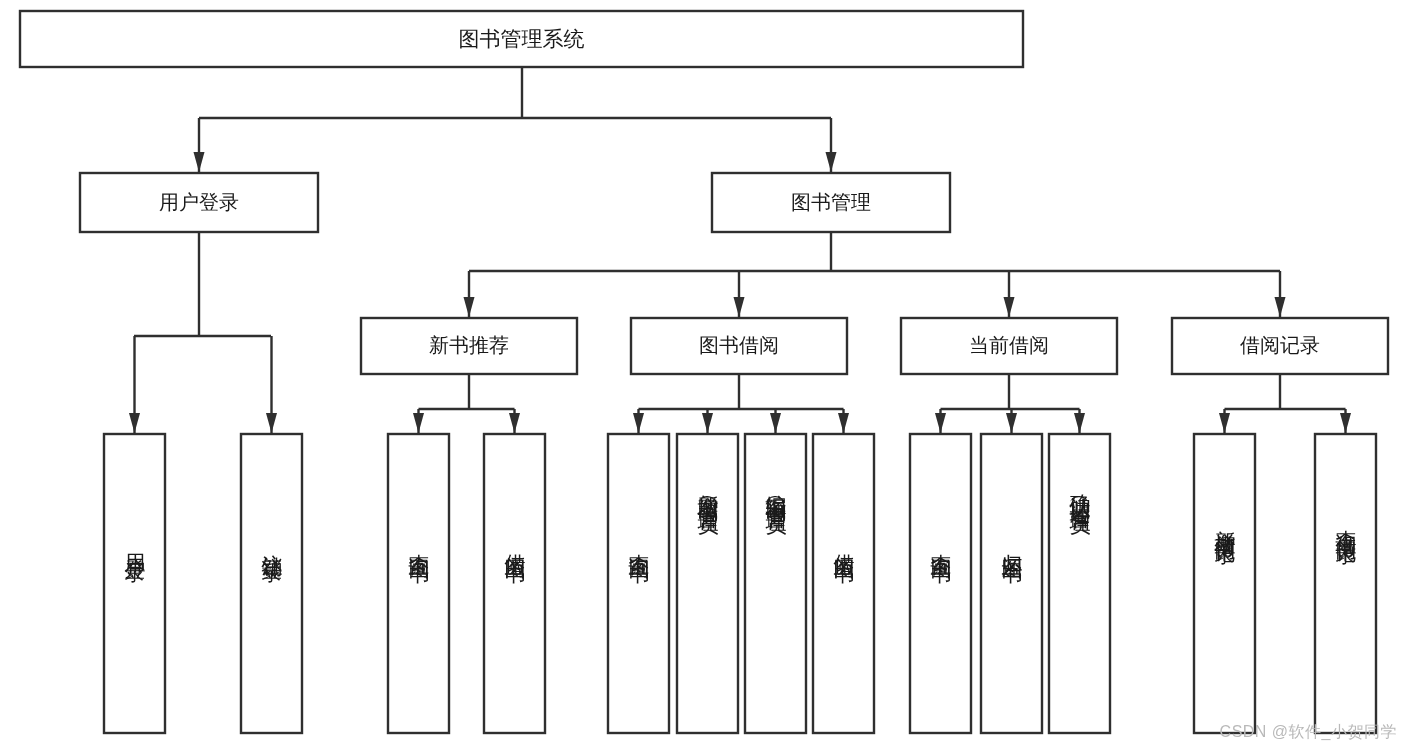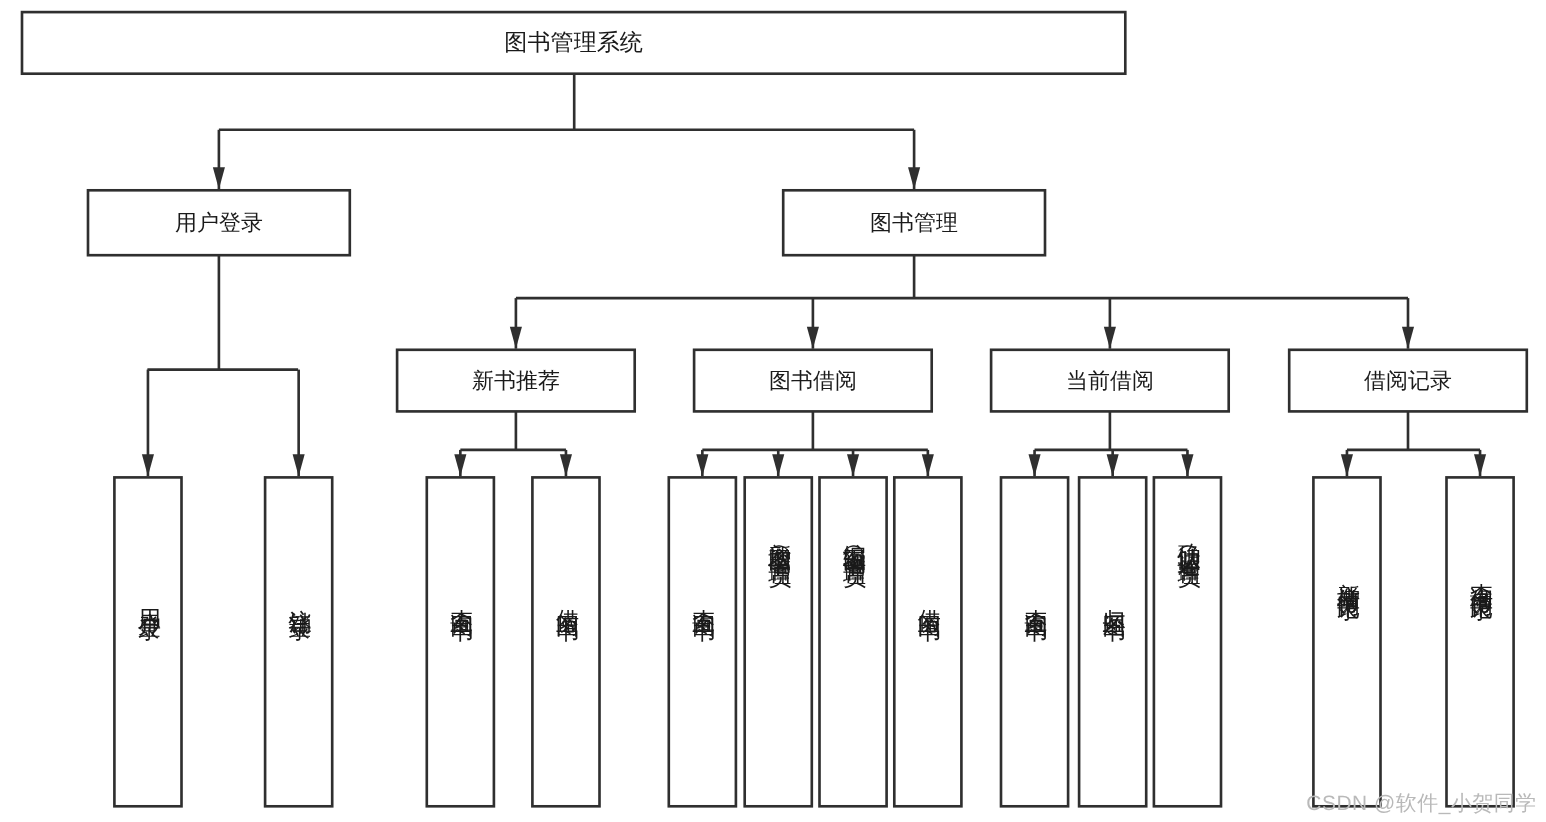--- a/index.html
+++ b/index.html
@@ -73,21 +73,21 @@
     line-height: 1.18;
     letter-spacing: 3px;
     color: #1a1a1a;
     white-space: nowrap;
   }
   .watermark {
     position: absolute;
     right: 8px;
     bottom: 4px;
     font-family: "Liberation Sans", "DejaVu Sans", sans-serif;
-    font-size: 19px;
+    font-size: 16px;
     color: #b9b9b9;
     letter-spacing: 0.5px;
     white-space: nowrap;
     user-select: none;
   }
 </style>
 </head>
 <body>
 
 <div id="diagram-root">

